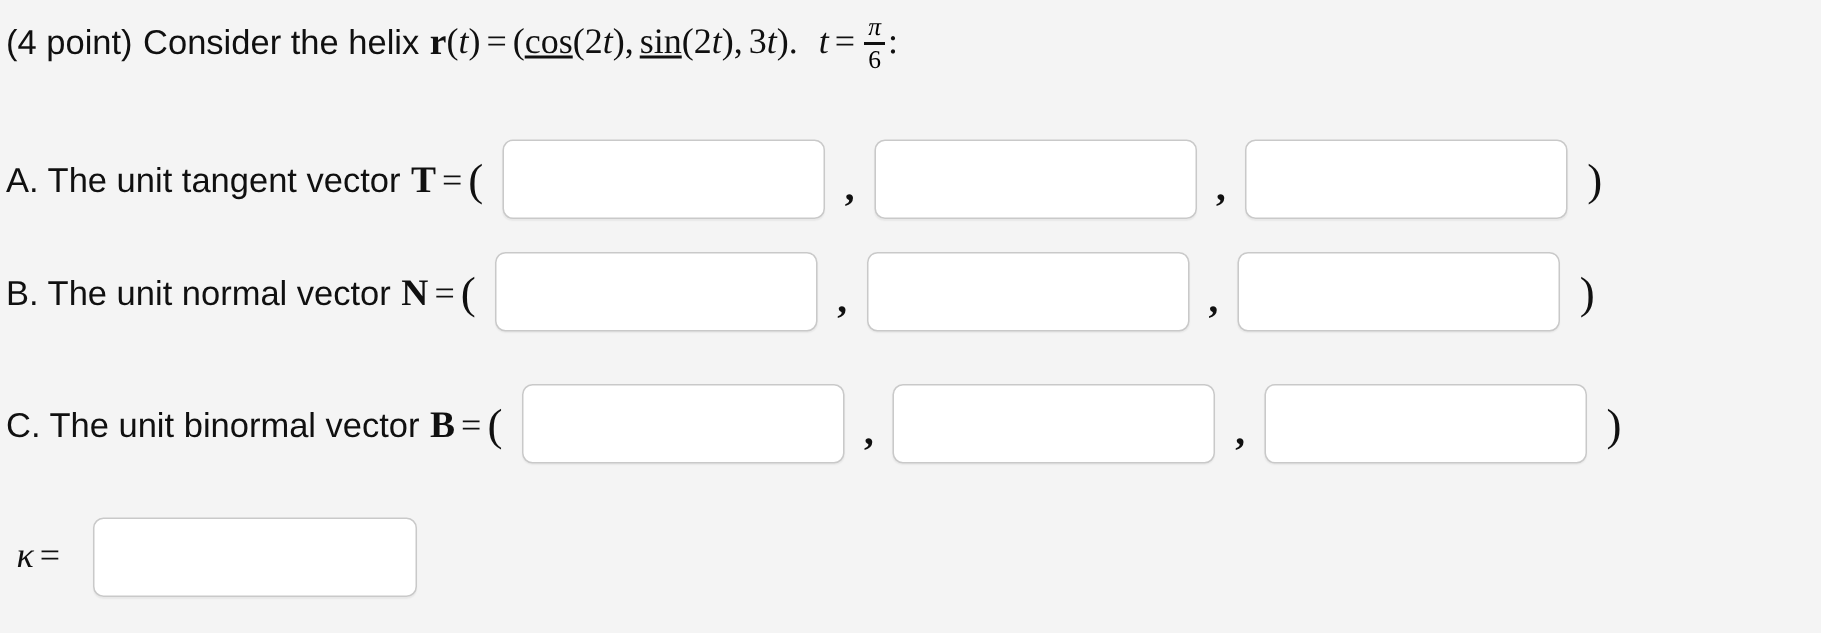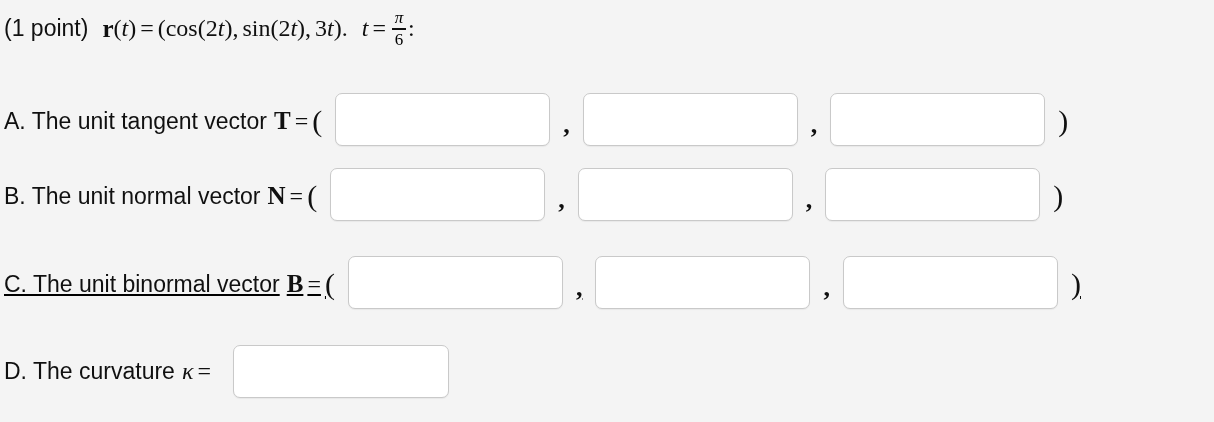--- a/index.html
+++ b/index.html
@@ -39,20 +39,21 @@
   .mi {            
     font-style: italic;
   }
   .mbf {           
     font-weight: bold;
     font-style: normal;
     font-size: 25px;
   }
   .mop {           
     font-style: normal;
+    text-decoration: underline;
   }
   .mn {            
     font-style: normal;
   }
 
   
   .prompt-row {
     position: absolute;
     left: 4px;
     top: 12px;
@@ -136,22 +137,23 @@
   .field.short { width: 216px; }
   .gap-md { width: 22px; display: inline-block; }
   .gap-sm { width: 13px; display: inline-block; }
 </style>
 </head>
 <body>
 
 <div class="page">
 
   <div class="prompt-row">
-    <span class="txt">(1 point)</span>
-    <span class="sp"></span>
+    <span class="txt">(4 point)</span>
+    <span class="sp"></span>
+    <span class="txt">Consider the helix</span>
     <span class="sp"></span>
 
     <span class="math mbf">r</span>
     <span class="math">(</span>
     <span class="math mi">t</span>
     <span class="math">)</span>
     <span class="sp-sm"></span>
     <span class="math">=</span>
     <span class="sp-sm"></span>
 
@@ -228,21 +230,21 @@
     <span class="gap-sm"></span>
     <input class="field" type="text" value="" placeholder="" style="">
     <span class="gap-sm"></span>
     <span class="comma">,</span>
     <span class="gap-sm"></span>
     <input class="field" type="text" value="" placeholder="" style="">
     <span class="gap-sm"></span>
     <span class="paren">)</span>
   </div>
 
-  <div class="row" style="left:4px; top:255px;text-decoration:underline;">
+  <div class="row" style="left:4px; top:255px;">
     <span class="label">
       <span class="txt">C. The unit binormal vector</span>
       <span class="sp"></span>
       <span class="math mbf">B</span>
       <span class="sp-sm"></span>
       <span class="math">=</span>
       <span class="sp-sm"></span>
       <span class="paren">(</span>
     </span>
     <span class="gap-sm"></span>
@@ -254,21 +256,20 @@
     <span class="gap-sm"></span>
     <span class="comma">,</span>
     <span class="gap-sm"></span>
     <input class="field" type="text" value="" placeholder="" style="">
     <span class="gap-sm"></span>
     <span class="paren">)</span>
   </div>
 
   <div class="row" style="left:4px; top:344px;">
     <span class="label">
-      <span class="txt">D. The curvature</span>
       <span class="sp"></span>
       <span class="math mi">κ</span>
       <span class="sp-sm"></span>
       <span class="math">=</span>
     </span>
     <span class="gap-md"></span>
     <input class="field short" type="text" value="" placeholder="" style="">
   </div>
 
 </div>

